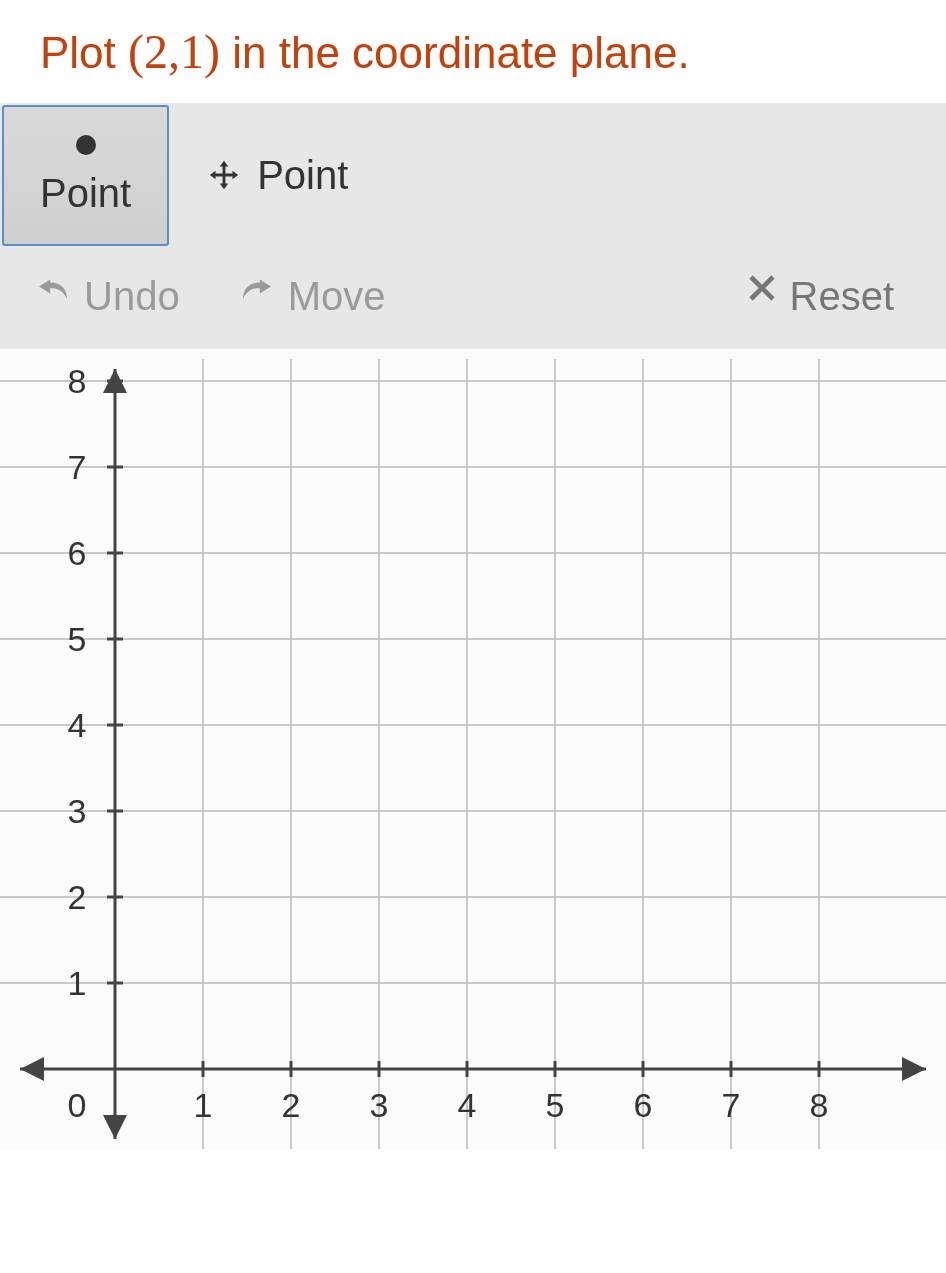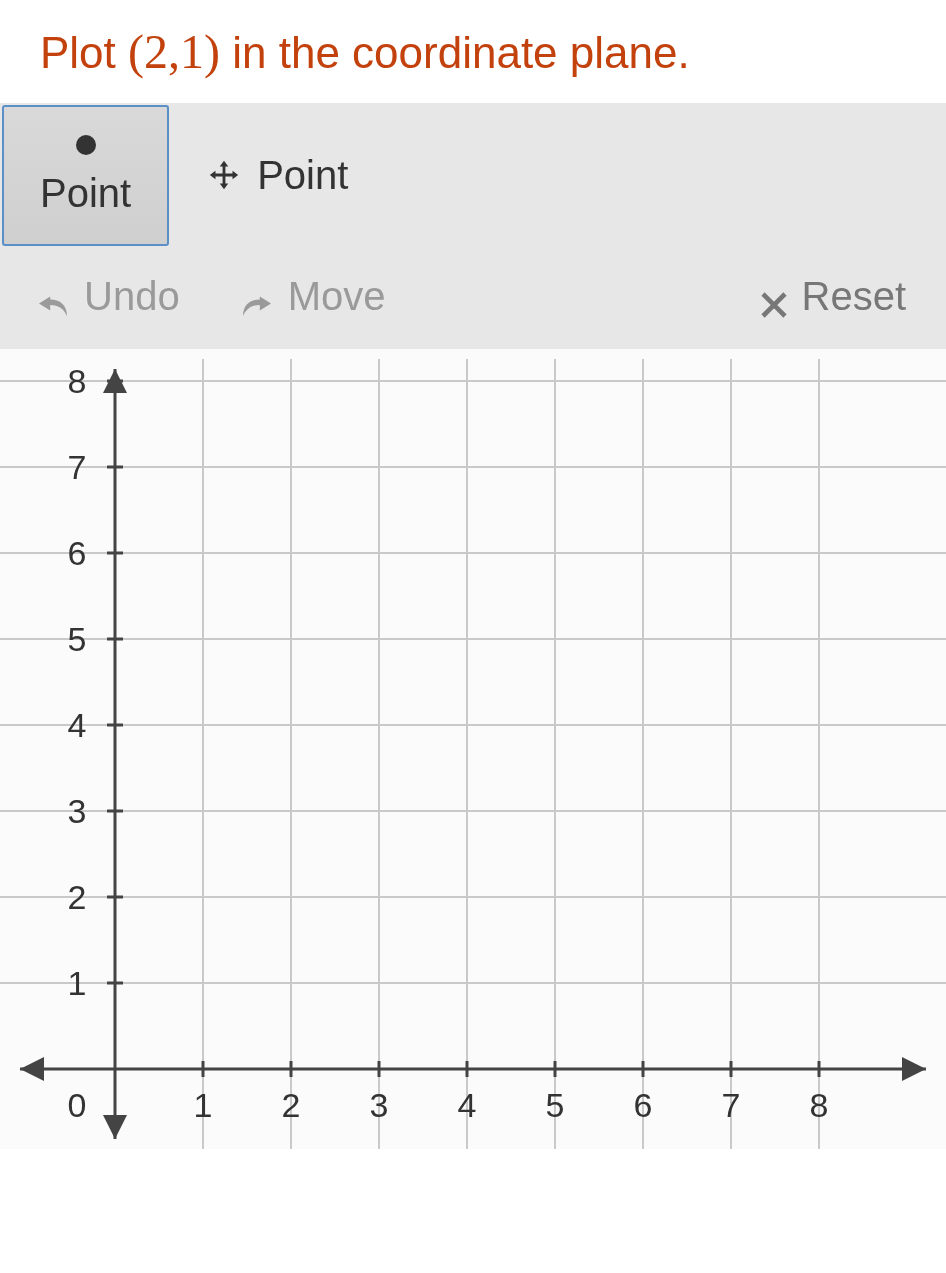--- a/index.html
+++ b/index.html
@@ -60,21 +60,21 @@
   }
   .action-row {
     display: flex;
     align-items: center;
     gap: 60px;
     padding: 26px 36px 30px 36px;
     color: #9a9a9a;
   }
   .action-btn {
     display: flex;
-    align-items: flex-end;
+    align-items: flex-start;
     gap: 14px;
     font-size: 40px;
     cursor: pointer;
     user-select: none;
   }
   .action-btn.enabled { color: #777; }
   .chart-area {
     background: #fbfbfb;
     padding: 0;
     width: 100%;
@@ -123,21 +123,21 @@
       <span>Undo</span>
     </div>
     <div class="action-btn">
       <span class="icon">
         <svg width="34" height="28" viewBox="0 0 24 20">
           <path d="M14 4 L22 9 L14 14 L14 10 C8 10 4 13 2 18 C2 10 7 6 14 6 Z" fill="#9a9a9a"></path>
         </svg>
       </span>
       <span>Move</span>
     </div>
-    <div class="action-btn enabled" style="margin-left:auto; margin-right:4px;">
+    <div class="action-btn enabled" style="margin-left:auto; margin-right:16px;">
       <span class="icon">
         <svg width="28" height="28" viewBox="0 0 24 24">
           <path d="M4 4 L20 20 M20 4 L4 20" stroke="#777" stroke-width="4" stroke-linecap="square"></path>
         </svg>
       </span>
       <span>Reset</span>
     </div>
   </div>
 </div>
 

